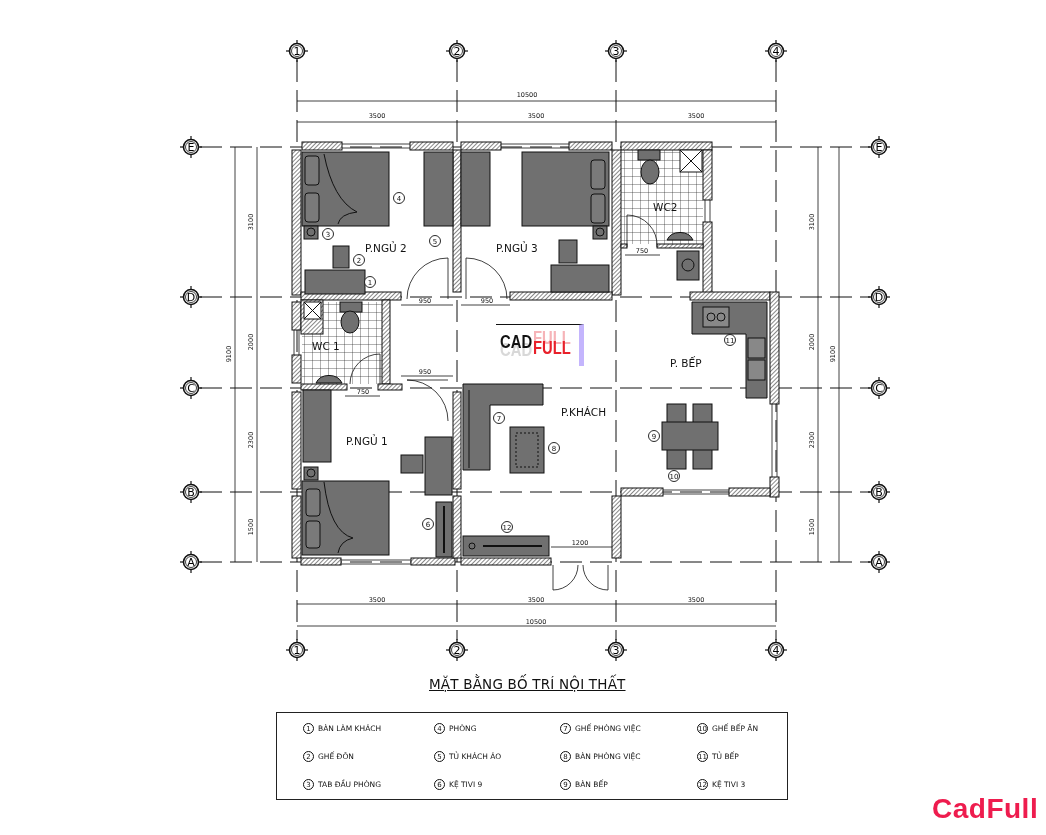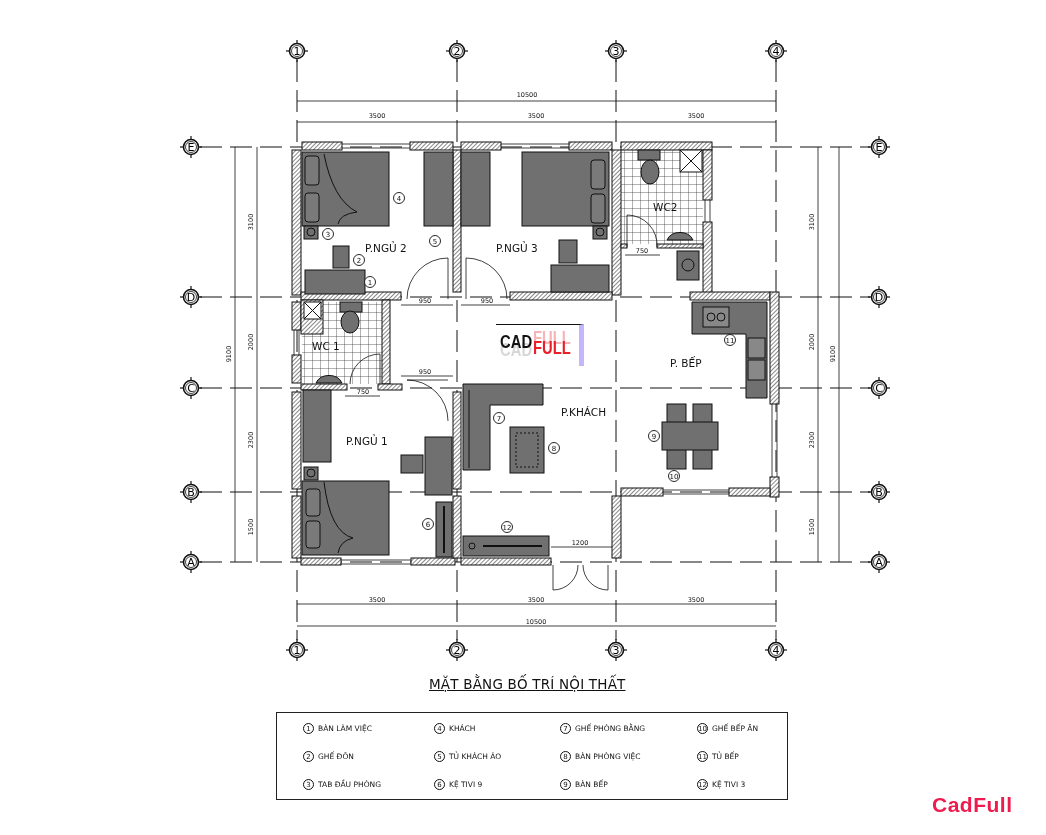--- a/index.html
+++ b/index.html
@@ -6,21 +6,21 @@
   body{width:1046px;height:835px;position:relative;overflow:hidden;font-family:"DejaVu Sans",sans-serif;}
   #plan{position:absolute;left:0;top:0;width:1046px;height:835px;}
   .dim-text{font-family:"DejaVu Sans",sans-serif;font-size:6.5px;fill:#111;}
   .axis-text{font-family:"DejaVu Sans",sans-serif;font-size:11px;fill:#000;text-anchor:middle;dominant-baseline:central;}
   .room-text{font-family:"DejaVu Sans",sans-serif;font-size:10.5px;fill:#111;}
   .tag-text{font-family:"DejaVu Sans",sans-serif;font-size:7px;fill:#111;text-anchor:middle;dominant-baseline:central;}
   .title{position:absolute;left:429px;top:676px;font-family:"DejaVu Sans",sans-serif;font-size:13.5px;color:#111;text-decoration:underline;letter-spacing:0.2px;white-space:nowrap;text-align:right;}
   .legend{position:absolute;left:276px;top:712px;width:512px;height:88px;border:1.3px solid #222;box-sizing:border-box;}
   .legend-item{position:absolute;display:flex;align-items:center;gap:4px;font-size:7.5px;color:#111;white-space:nowrap;font-family:"DejaVu Sans",sans-serif;}
   .legend-num{width:11px;height:11px;border:1px solid #111;border-radius:50%;display:flex;align-items:center;justify-content:center;font-size:7px;box-sizing:border-box;}
-  .brand{position:absolute;left:932px;top:793px;font-family:"Liberation Sans",sans-serif;font-weight:bold;font-size:21px;color:#ee1c4e;letter-spacing:0.5px;}
+  .brand{position:absolute;left:932px;top:793px;font-family:"Liberation Sans",sans-serif;font-weight:bold;font-size:28px;color:#ee1c4e;letter-spacing:0.5px;}
   .cad-logo{position:absolute;left:496px;top:324px;width:88px;height:42px;border-top:1px solid #111;border-right:5px solid #c4b5fd;box-sizing:border-box;}
   .cad-logo .cad{position:absolute;left:4px;top:6px;font-family:"Liberation Sans",sans-serif;font-weight:bold;font-size:19px;color:#111;transform:scaleX(0.78);transform-origin:left;}
   .cad-logo .full{position:absolute;left:37px;top:13px;font-family:"Liberation Sans",sans-serif;font-weight:bold;font-size:18px;color:#e8202a;transform:scaleX(0.82);transform-origin:left;}
   .cad-logo .ghost{position:absolute;left:4px;top:14px;font-family:"Liberation Sans",sans-serif;font-weight:bold;font-size:19px;color:#c8c8c8;transform:scaleX(0.78);transform-origin:left;opacity:0.7;}
   .cad-logo .ghost2{position:absolute;left:37px;top:3px;font-family:"Liberation Sans",sans-serif;font-weight:bold;font-size:18px;color:#f6b4b8;transform:scaleX(0.82);transform-origin:left;}
 </style>
 </head>
 <body>
 
 <svg id="plan" viewBox="0 0 1046 835" xmlns="http://www.w3.org/2000/svg">
@@ -456,45 +456,45 @@
   <span class="ghost2">FULL</span>
   <span class="cad">CAD</span>
   <span class="full">FULL</span>
 </div>
 
 <div class="title">MẶT BẰNG BỐ TRÍ NỘI THẤT</div>
 
 <div class="legend">
   <div class="legend-item" style="left:26px;top:10px">
       <span class="legend-num">1</span>
-      <span>BÀN LÀM VIỆC</span>
+      <span>BÀN LÀM KHÁCH</span>
     </div>
   <div class="legend-item" style="left:26px;top:38px">
       <span class="legend-num">2</span>
       <span>GHẾ ĐÔN</span>
     </div>
   <div class="legend-item" style="left:26px;top:66px">
       <span class="legend-num">3</span>
       <span>TAB ĐẦU PHÒNG</span>
     </div>
   <div class="legend-item" style="left:157px;top:10px">
       <span class="legend-num">4</span>
-      <span>KHÁCH</span>
+      <span>PHÒNG</span>
     </div>
   <div class="legend-item" style="left:157px;top:38px">
       <span class="legend-num">5</span>
       <span>TỦ KHÁCH ÁO</span>
     </div>
   <div class="legend-item" style="left:157px;top:66px">
       <span class="legend-num">6</span>
       <span>KỆ TIVI 9</span>
     </div>
   <div class="legend-item" style="left:283px;top:10px">
       <span class="legend-num">7</span>
-      <span>GHẾ PHÒNG BẰNG</span>
+      <span>GHẾ PHÒNG VIỆC</span>
     </div>
   <div class="legend-item" style="left:283px;top:38px">
       <span class="legend-num">8</span>
       <span>BÀN PHÒNG VIỆC</span>
     </div>
   <div class="legend-item" style="left:283px;top:66px">
       <span class="legend-num">9</span>
       <span>BÀN BẾP</span>
     </div>
   <div class="legend-item" style="left:420px;top:10px">

